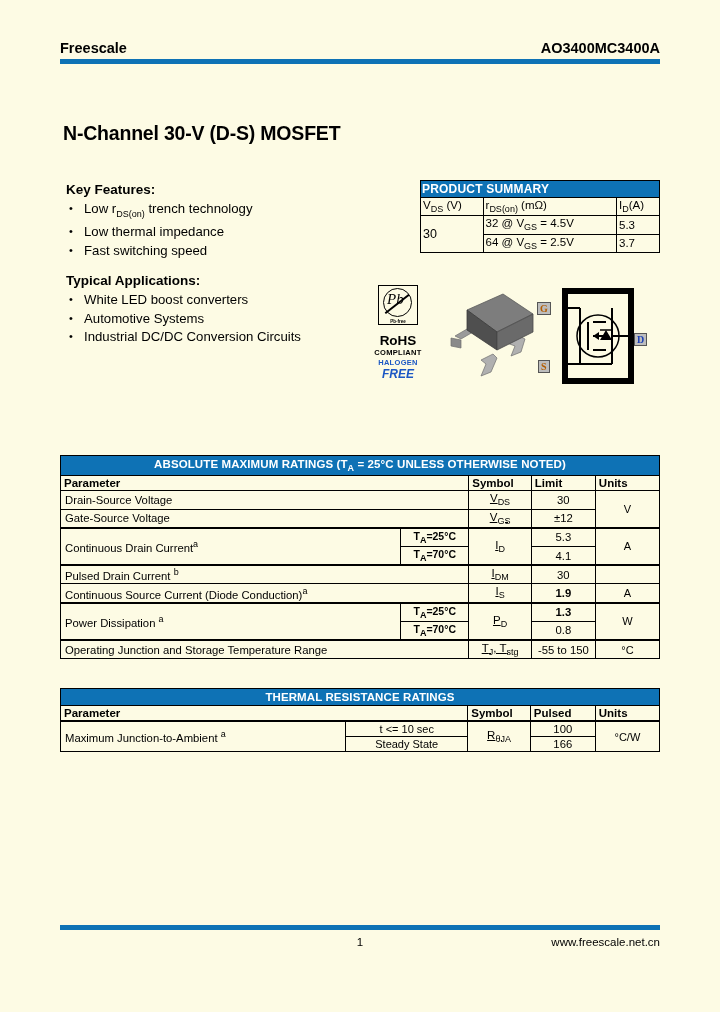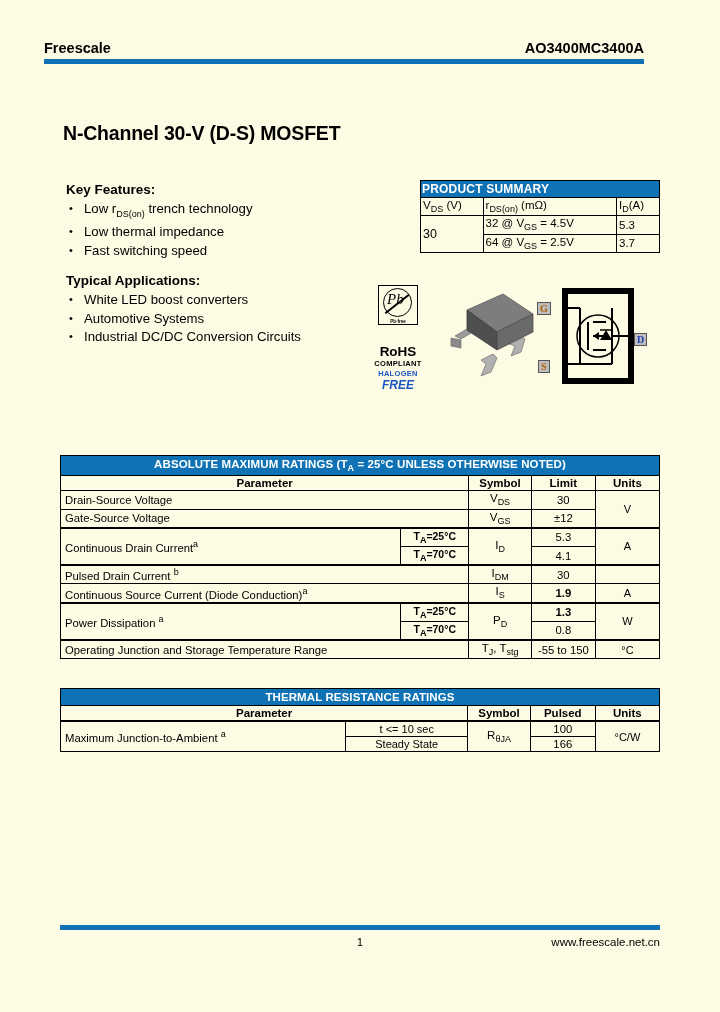--- a/index.html
+++ b/index.html
@@ -18,21 +18,21 @@
   .page {
     position: absolute;
     left: 0; top: 0;
     width: 720px;
     height: 1012px;
     background: #fdfbe4;
   }
   
   .header {
     position: absolute;
-    left: 44px; top: 40px;
+    left: 60px; top: 40px;
     width: 600px;
   }
   .header-row {
     display: flex;
     justify-content: space-between;
     align-items: flex-end;
     font-size: 14.5px;
     font-weight: bold;
     padding-bottom: 2px;
   }
@@ -146,21 +146,21 @@
     position: absolute;
     left: 0; bottom: 0px;
     width: 100%;
     font-size: 4.5px;
     font-weight: bold;
     text-align: center;
   }
   .rohs-line1 {
     font-size: 13.5px;
     font-weight: bold;
-    margin-top: 19px;
+    margin-top: 8px;
   }
   .rohs-line2 {
     font-size: 7.5px;
     font-weight: bold;
     letter-spacing: 0.3px;
   }
   .rohs-line3 {
     font-size: 7.5px;
     font-weight: bold;
     color: #1b57c4;
@@ -217,37 +217,37 @@
     background: #0e72b5;
     color: #fff;
     font-weight: bold;
     font-size: 11.5px;
     text-align: center;
     letter-spacing: 0.1px;
     padding: 2px;
   }
   .dtable .colhdr {
     font-weight: bold;
-    text-align: center;
+    text-align: left;
     font-size: 11.5px;
   }
   .dtable .param {
     text-align: left;
     padding-left: 4px;
     font-size: 11.3px;
   }
   .dtable .ctr { text-align: center; }
   .dtable .cond {
     text-align: center;
     font-weight: bold;
     font-size: 10.5px;
   }
   .dtable .val { text-align: center; font-size: 11.3px; }
   .dtable .valb { text-align: center; font-size: 11.3px; font-weight: bold; }
-  .dtable .sym { text-align: center; font-size: 11.5px; }
+  .dtable .sym { text-align: center; font-size: 11.5px; text-decoration: underline; }
   .thick-top { border-top: 2px solid #000 !important; }
   
   .notes {
     position: absolute;
     left: 62px; top: 797px;
     font-size: 11px;
   }
   .notes .notes-title { margin-bottom: 4px; }
   .note-row { display: flex; margin-bottom: 3px; }
   .note-letter { width: 40px; }

